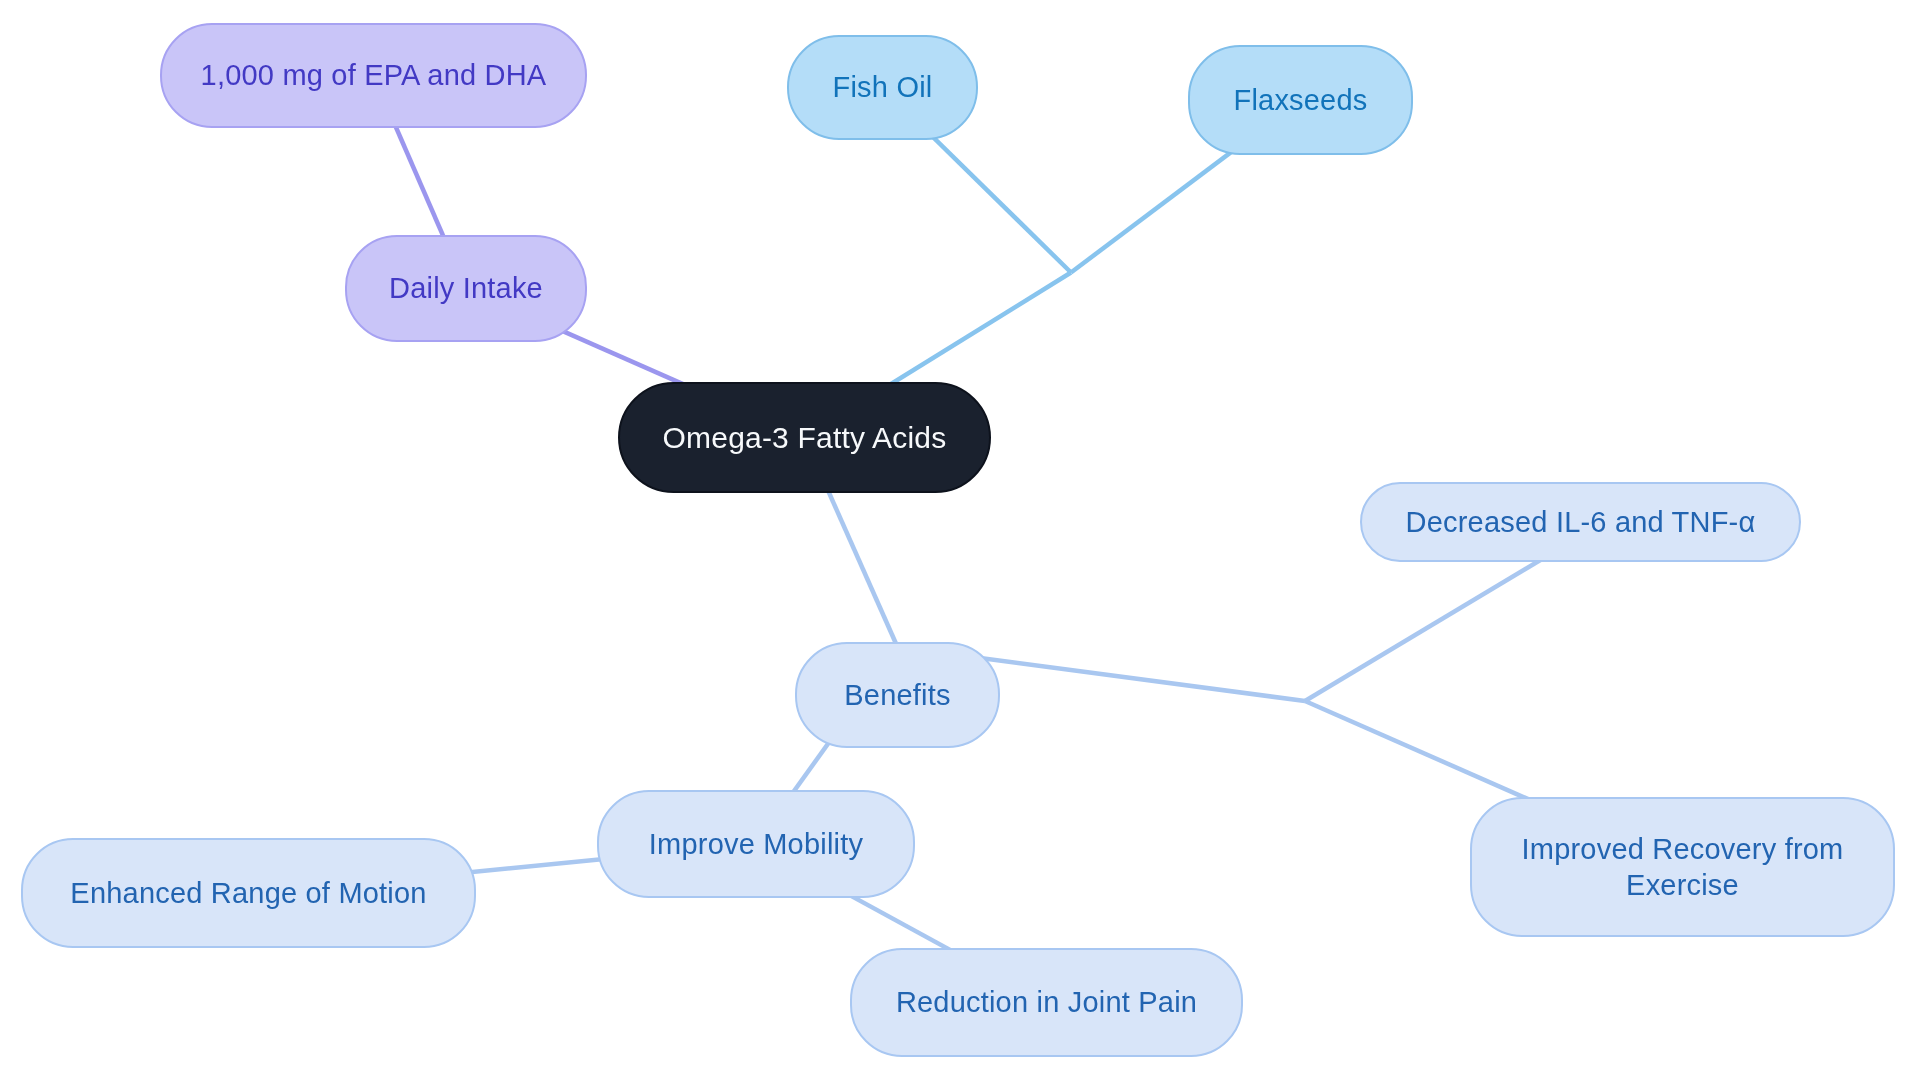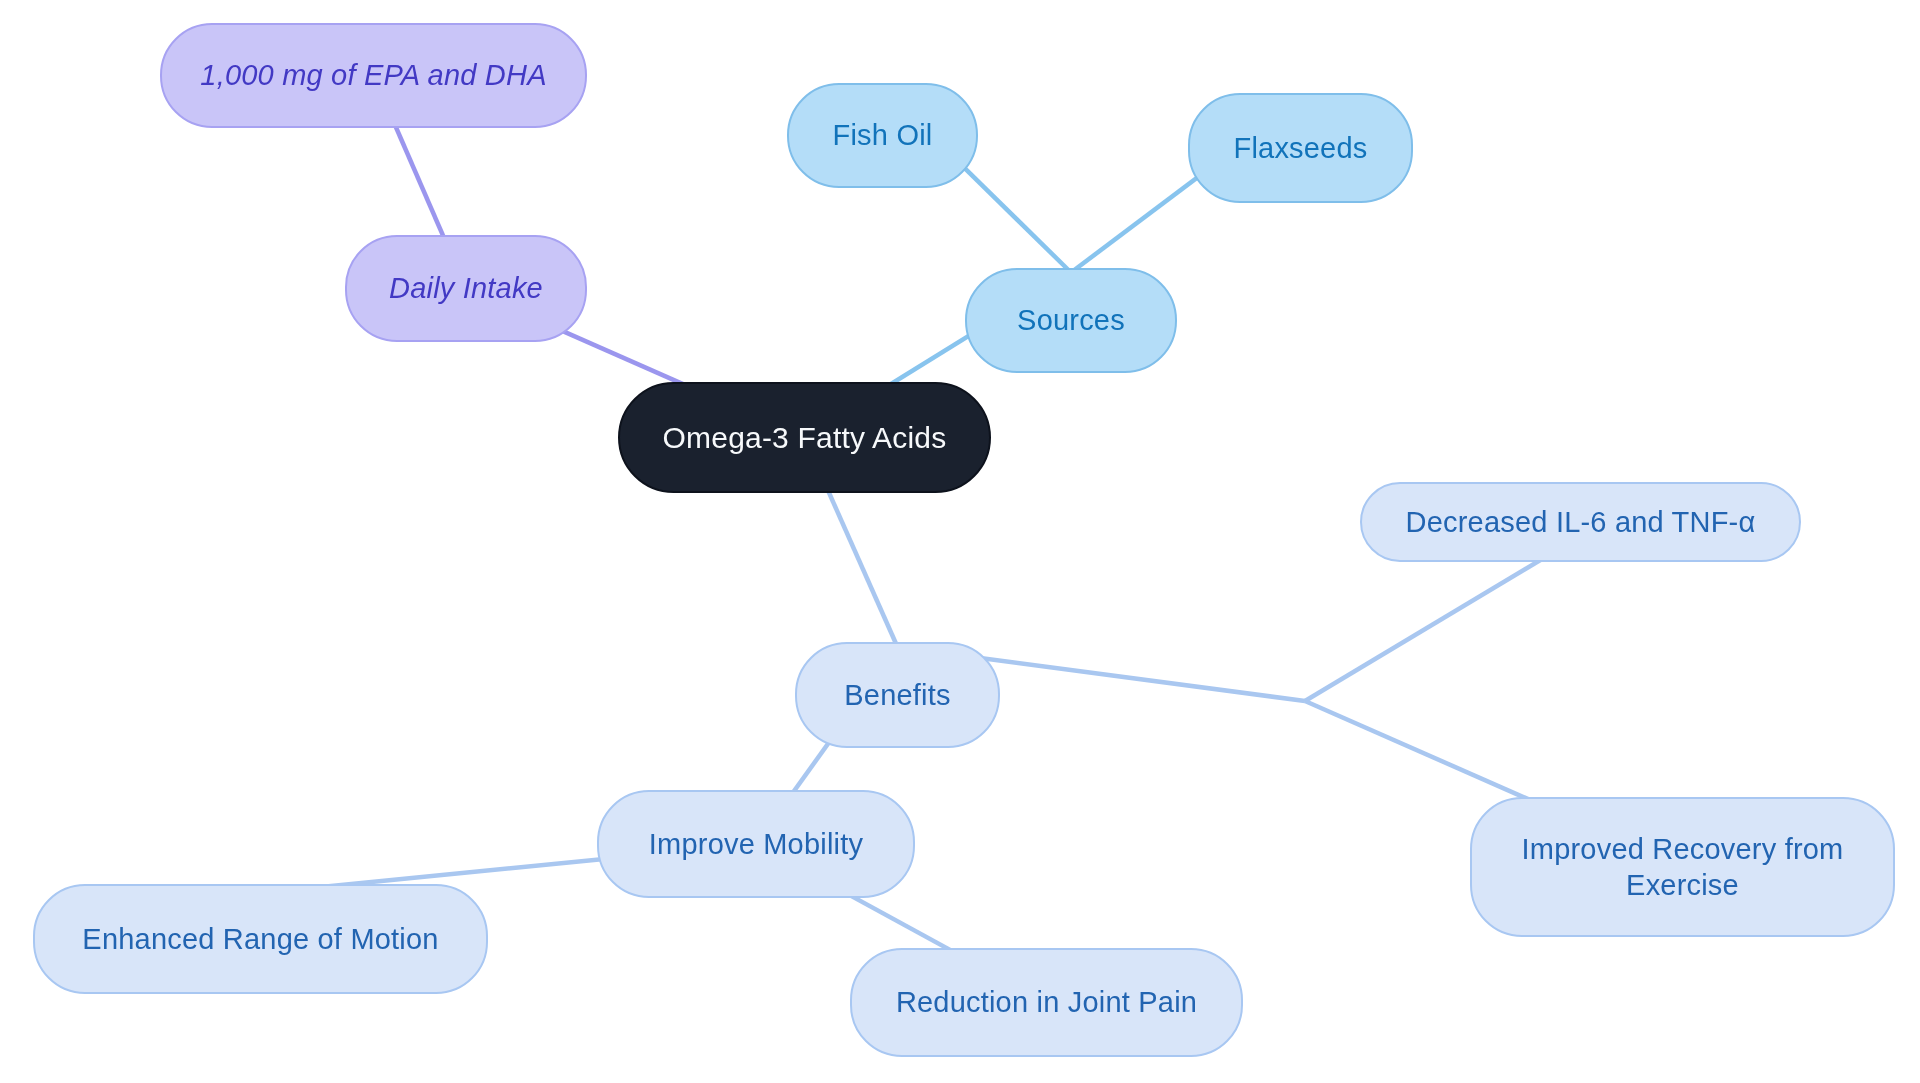--- a/index.html
+++ b/index.html
@@ -44,47 +44,45 @@
     background: var(--center-fill);
     border-color: var(--center-border);
     color: var(--center-text);
     font-size: 30px;
     border-radius: 56px;
   }
   .g-purple {
     background: var(--purple-fill);
     border-color: var(--purple-border);
     color: var(--purple-text);
-    font-style: italic;
   }
   .g-sky {
     background: var(--sky-fill);
     border-color: var(--sky-border);
     color: var(--sky-text);
-    margin-top: 48px;
   }
   .g-blue {
     background: var(--blue-fill);
     border-color: var(--blue-border);
     color: var(--blue-text);
   }
 
   
   .pos-center        { left: 618px;  top: 382px; width: 373px; height: 111px; }
   .pos-epa-dha       { left: 160px;  top: 23px;  width: 427px; height: 105px; }
   .pos-daily-intake  { left: 345px;  top: 235px; width: 242px; height: 107px; text-align: right; }
   .pos-fish-oil      { left: 787px;  top: 35px;  width: 191px; height: 105px; }
   .pos-flaxseeds     { left: 1188px; top: 45px;  width: 225px; height: 110px; }
   .pos-sources       { left: 965px;  top: 220px; width: 212px; height: 105px; }
   .pos-benefits      { left: 795px;  top: 594px; width: 205px; height: 106px; margin-top: 48px; }
   .pos-reduce-inflammation { left: 1113px; top: 647px; width: 384px; height: 108px; }
   .pos-decreased-il6 { left: 1360px; top: 482px; width: 441px; height: 80px; }
   .pos-improved-recovery { left: 1470px; top: 797px; width: 425px; height: 140px; }
   .pos-improve-mobility  { left: 597px;  top: 790px; width: 318px; height: 108px; }
-  .pos-enhanced-range    { left: 33px;   top: 838px; width: 455px; height: 110px; margin-top: 46px; }
+  .pos-enhanced-range    { left: 21px;   top: 838px; width: 455px; height: 110px; }
   .pos-reduction-joint-pain { left: 850px; top: 948px; width: 393px; height: 109px; align-items: center; }
 </style>
 </head>
 <body>
 
 <div class="stage">
 
   <svg class="edges" viewBox="0 0 1920 1083">
     <line class="e-purple" x1="373.5" y1="75.5" x2="466" y2="288.5"></line>
     <line class="e-purple" x1="466" y1="288.5" x2="804.5" y2="437.5"></line>
@@ -109,23 +107,20 @@
   </div>
 
   <div class="node g-sky pos-flaxseeds">
     <span>Flaxseeds</span>
   </div>
 
   <div class="node g-purple pos-daily-intake">
     <span>Daily Intake</span>
   </div>
 
-  <div class="node g-sky pos-sources">
-    <span>Sources</span>
-  </div>
 
   <div class="node g-center pos-center">
     <span>Omega-3 Fatty Acids</span>
   </div>
 
   <div class="node g-blue pos-decreased-il6">
     <span>Decreased IL-6 and TNF-α</span>
   </div>
 
   <div class="node g-blue pos-benefits">

